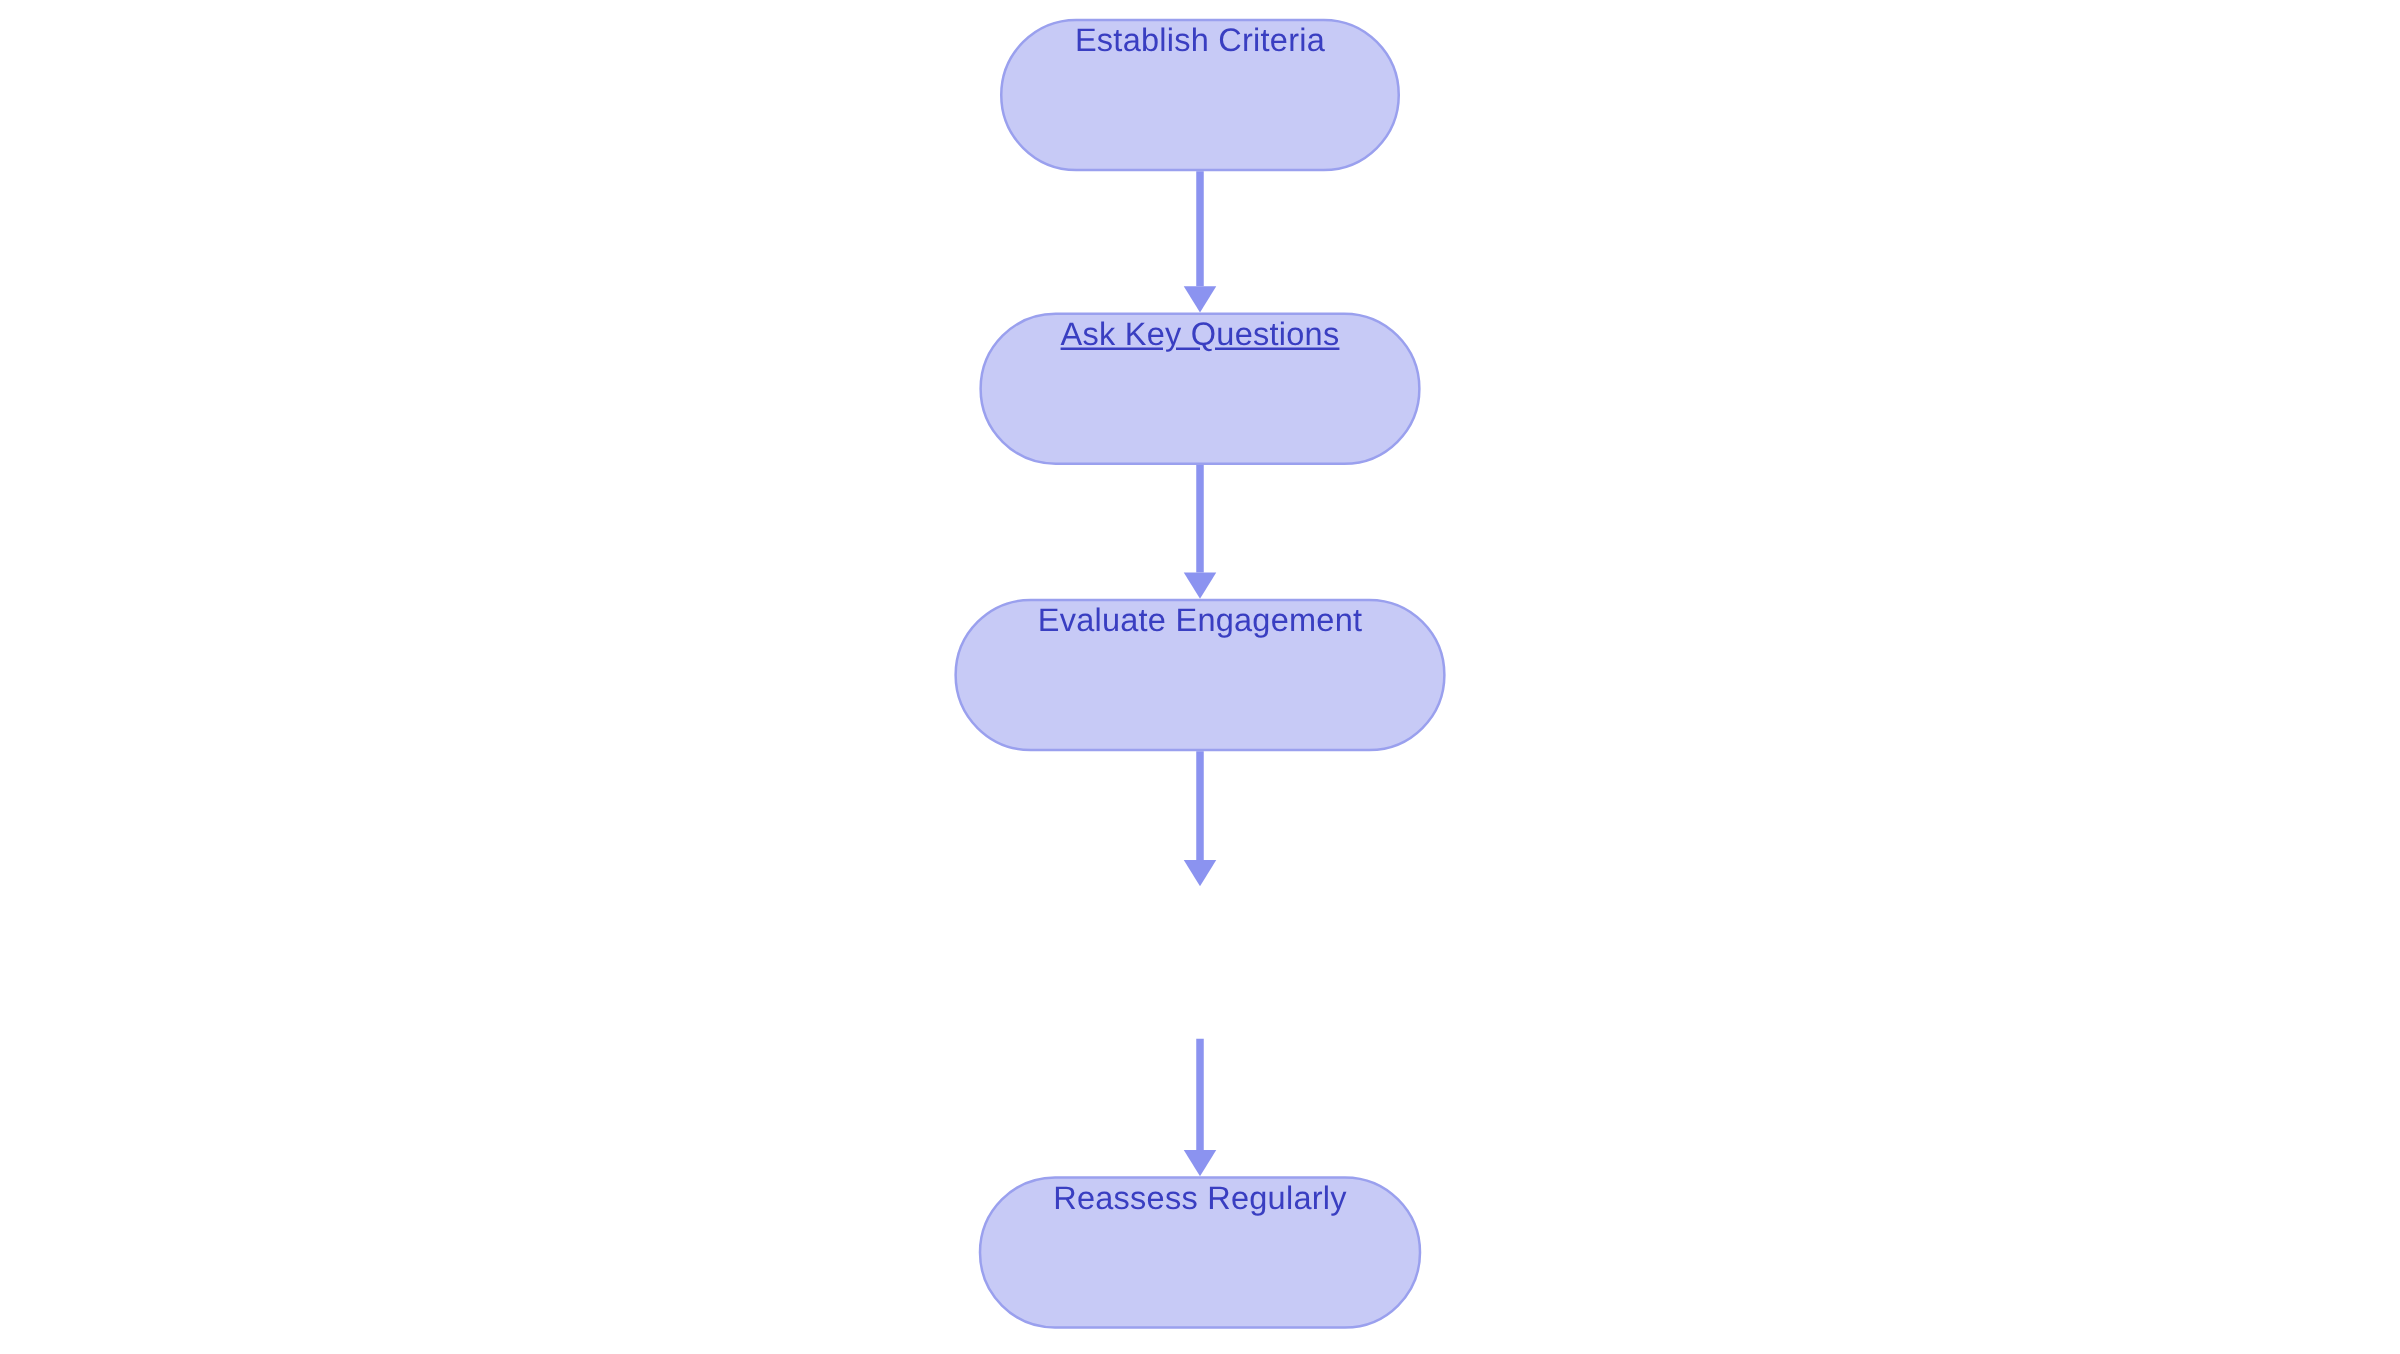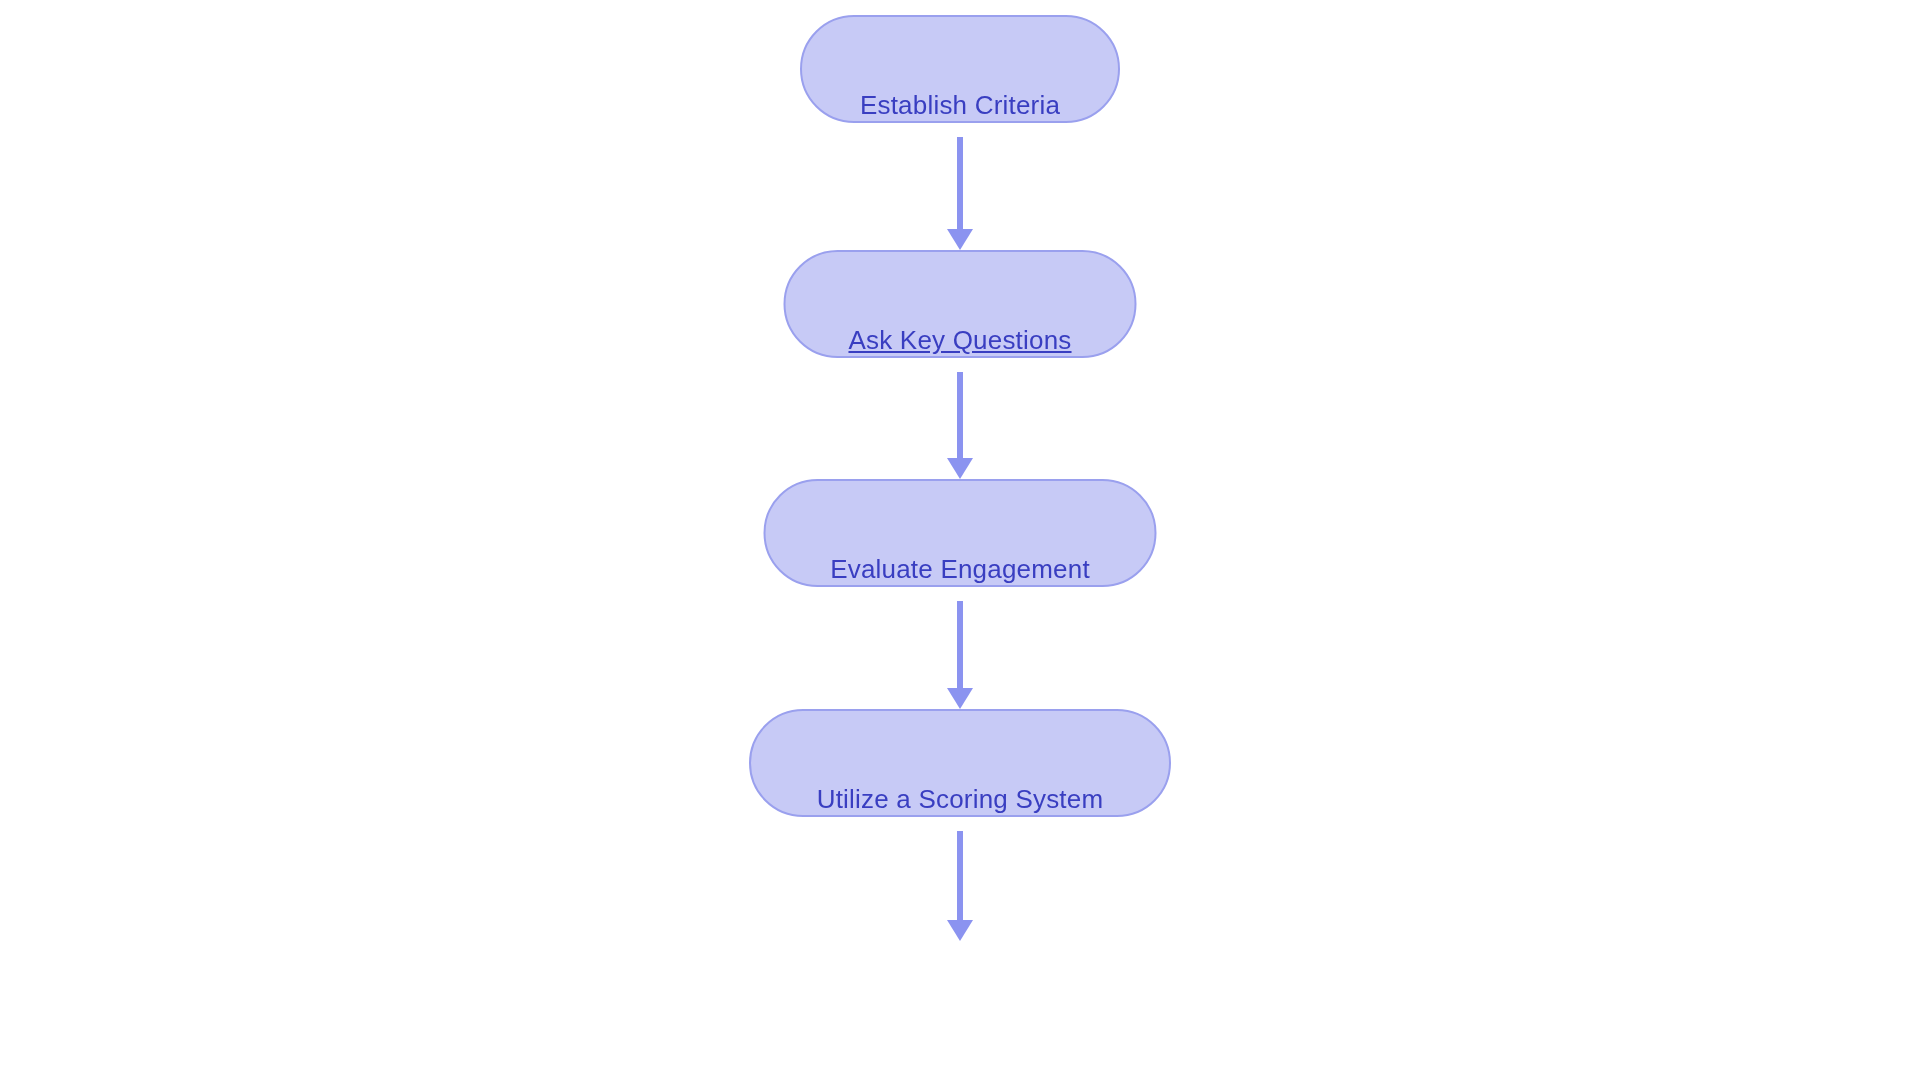--- a/index.html
+++ b/index.html
@@ -15,27 +15,27 @@
     height: 1083px;
     background: #ffffff;
     overflow: hidden;
   }
 
   
   .flow-node {
     position: absolute;
     left: 50%;
     transform: translateX(-50%);
-    height: 108px;
+    height: 122px;
     box-sizing: border-box;
     background: #c7caf6;
     border: 2px solid #9aa0ee;
     border-radius: 61px;
     display: flex;
-    align-items: flex-end;
+    align-items: flex-start;
     justify-content: center;
     color: #393ec1;
     font-size: 26px;
     font-weight: 400;
     letter-spacing: 0.2px;
     white-space: nowrap;
     text-align: center;
   }
 
   .node-1 { top: 15px;  width: 320px; }
@@ -99,23 +99,23 @@
 
   <div class="flow-node node-3">
     <span>Evaluate Engagement</span>
   </div>
 
   <div class="edge-arrow arrow-3">
     <div class="arrow-stem"></div>
     <div class="arrow-head"></div>
   </div>
 
-  <div class="flow-node node-4">
-    <span>Utilize a Scoring System</span>
-  </div>
 
   <div class="edge-arrow arrow-4">
     <div class="arrow-stem"></div>
     <div class="arrow-head"></div>
   </div>
 
+  <div class="flow-node node-5">
+    <span>Reassess Regularly</span>
+  </div>
 
 </div>
 
 </body></html>

